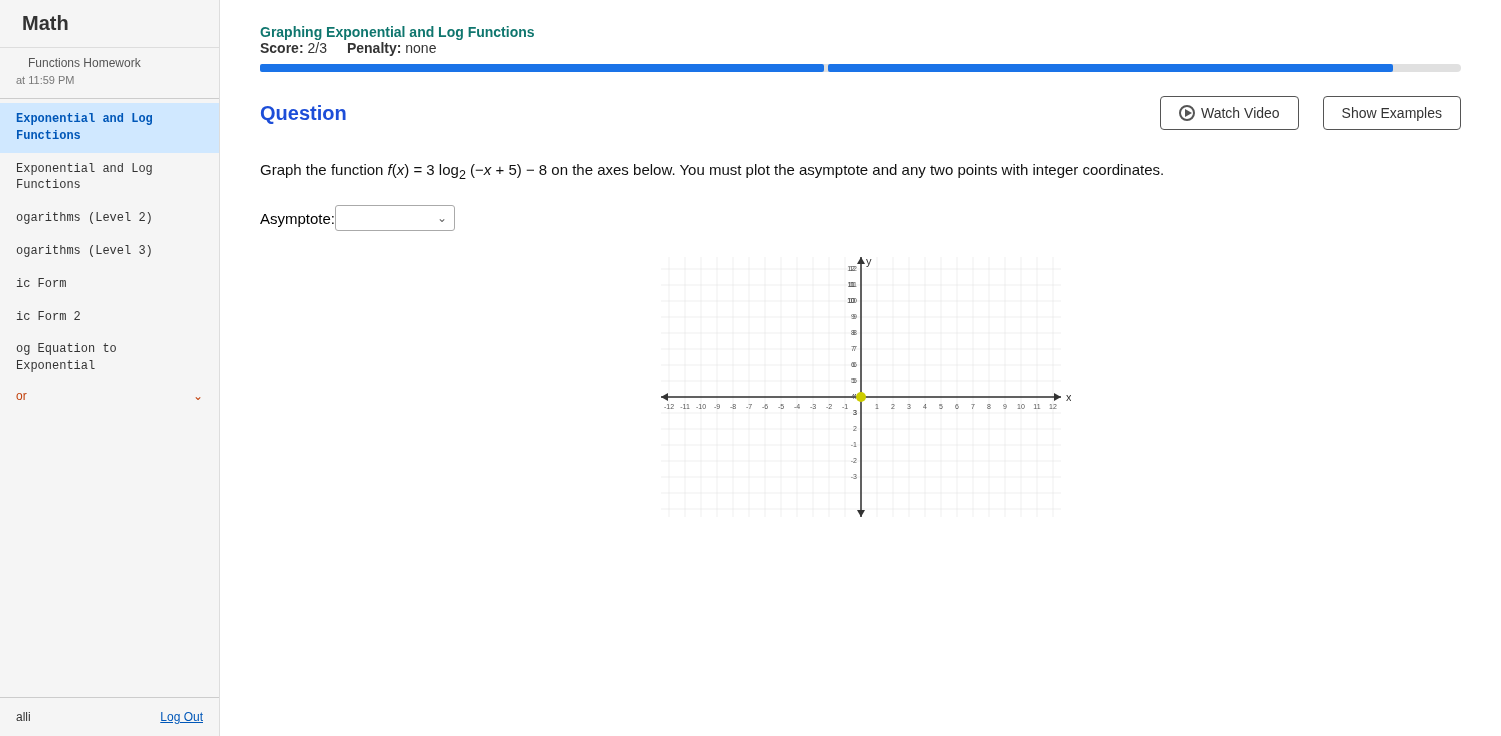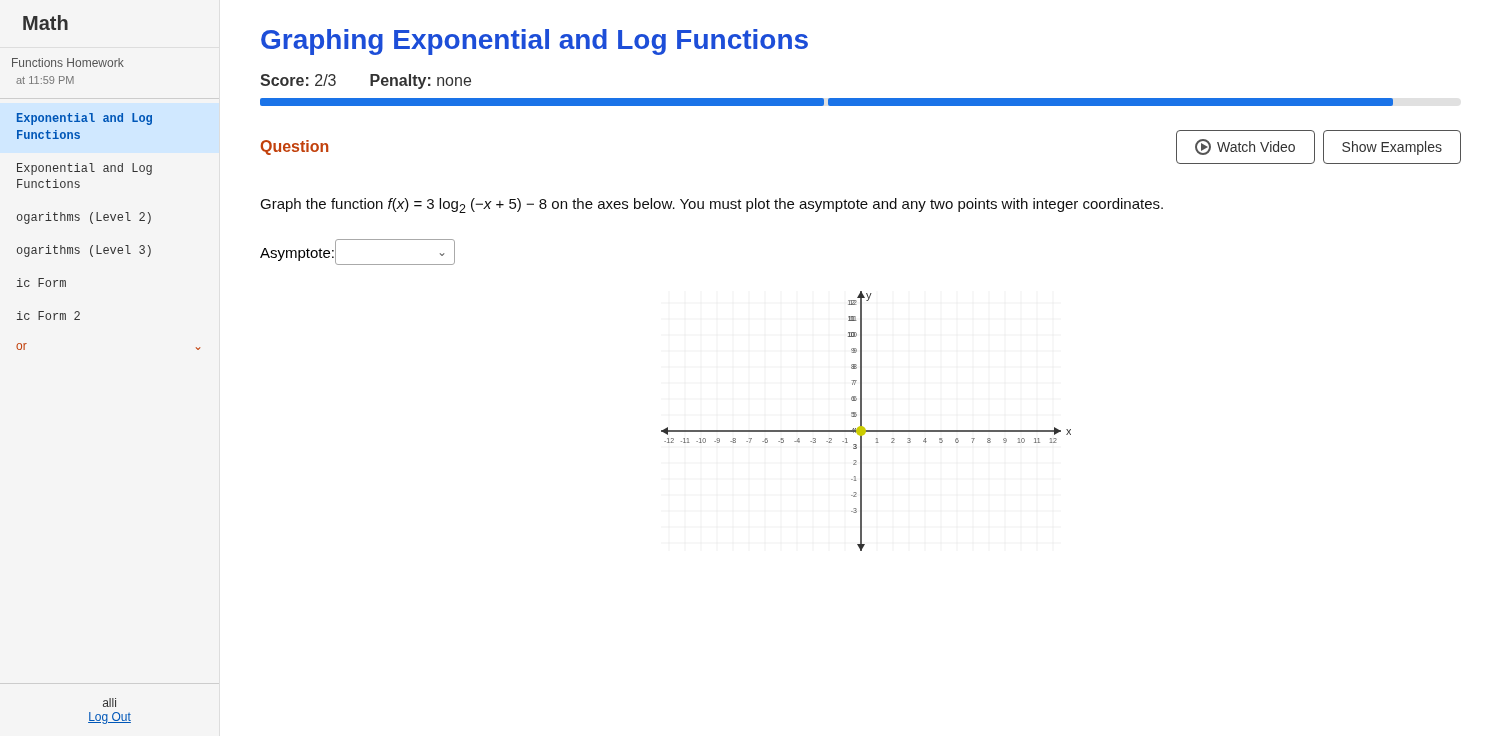--- a/index.html
+++ b/index.html
@@ -23,21 +23,21 @@
       flex-shrink: 0;
     }
     .sidebar-header {
       padding: 12px 22px;
       font-size: 20px;
       font-weight: bold;
       color: #333;
       border-bottom: 1px solid #ddd;
     }
     .sidebar-section {
-      padding: 8px 11px 4px;
+      padding: 8px 28px 4px;
       font-size: 12px;
       color: #555;
     }
     .sidebar-due {
       padding: 0 16px 8px;
       font-size: 11px;
       color: #777;
     }
     .sidebar-divider {
       border: none;
@@ -57,21 +57,20 @@
       font-weight: bold;
       color: #0057b8;
     }
     .sidebar-bottom {
       margin-top: auto;
       padding: 12px 16px;
       display: flex;
       justify-content: space-between;
       align-items: center;
       border-top: 1px solid #ccc;
-      flex-direction: column;
     }
     .sidebar-username {
       font-size: 12px;
       color: #333;
     }
     .sidebar-logout {
       font-size: 12px;
       color: #0057b8;
       cursor: pointer;
       text-decoration: underline;
@@ -89,32 +88,31 @@
     
     #main {
       flex: 1;
       background: #fff;
       padding: 24px 40px;
       overflow-y: auto;
       height: 100%;
     }
 
     .page-title {
-      font-size: 28px;
+      font-size: 14px;
       font-weight: bold;
-      margin-bottom: 16px;
-      color: #1d4ed8;
+      color: #0f766e;
     }
 
     .score-row {
       display: flex;
       align-items: center;
-      gap: 33px;
+      gap: 20px;
       margin-bottom: 8px;
-      font-size: 16px;
+      font-size: 14px;
       color: #333;
     }
 
     .progress-bar-container {
       width: 100%;
       height: 8px;
       background: #e0e0e0;
       border-radius: 4px;
       margin-bottom: 24px;
       display: flex;
@@ -125,27 +123,27 @@
       border-radius: 2px;
     }
 
     .question-header {
       display: flex;
       align-items: center;
       justify-content: space-between;
       margin-bottom: 16px;
     }
     .question-label {
-      font-size: 16px;
+      font-size: 20px;
       font-weight: bold;
-      color: #c2410c;
+      color: #1d4ed8;
     }
     .question-buttons {
       display: flex;
-      gap: 8px;
+      gap: 24px;
     }
     .btn-outline {
       border: 1px solid #555;
       background: #fff;
       padding: 8px 18px;
       font-size: 14px;
       cursor: pointer;
       border-radius: 4px;
       display: flex;
       align-items: center;
@@ -252,20 +250,23 @@
       <span>ogarithms (Level 2)</span>
     </div>
     <div class="sidebar-item">
       <span>ogarithms (Level 3)</span>
     </div>
     <div class="sidebar-item">
       <span>ic Form</span>
     </div>
     <div class="sidebar-item">
       <span>ic Form 2</span>
+    </div>
+    <div class="sidebar-item">
+      <span>og Equation to Exponential</span>
     </div>
 
     <div class="sidebar-dropdown-btn">
       <span>or</span>
       <span>⌄</span>
     </div>
 
     <div class="sidebar-bottom">
       <span class="sidebar-username">alli</span>
       <span class="sidebar-logout">Log Out</span>

